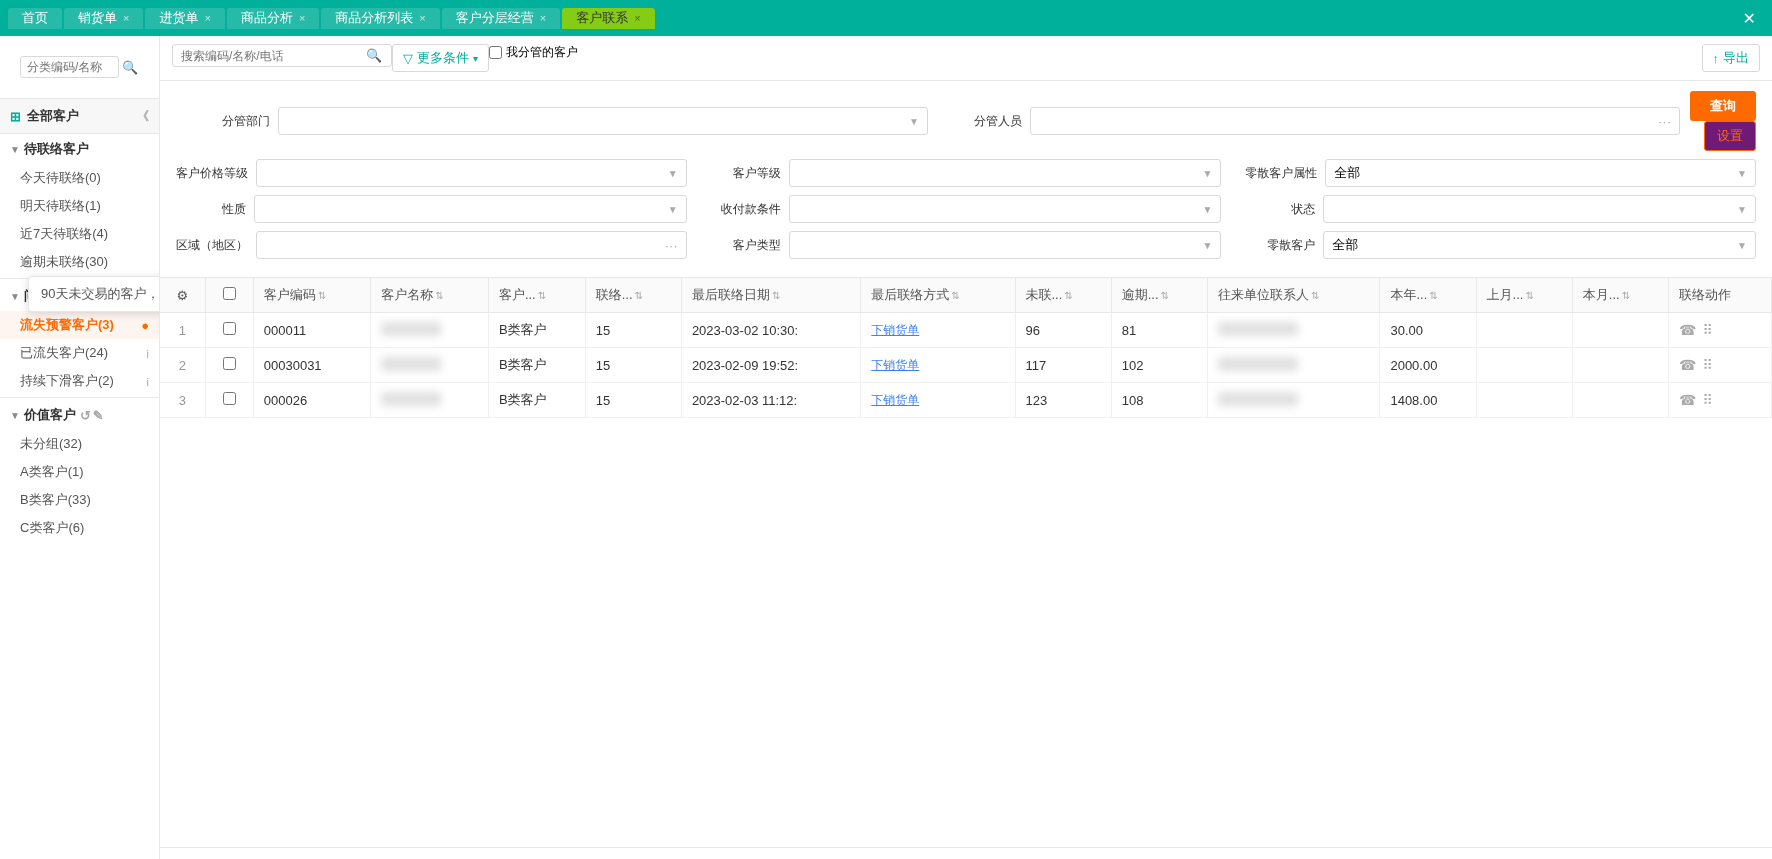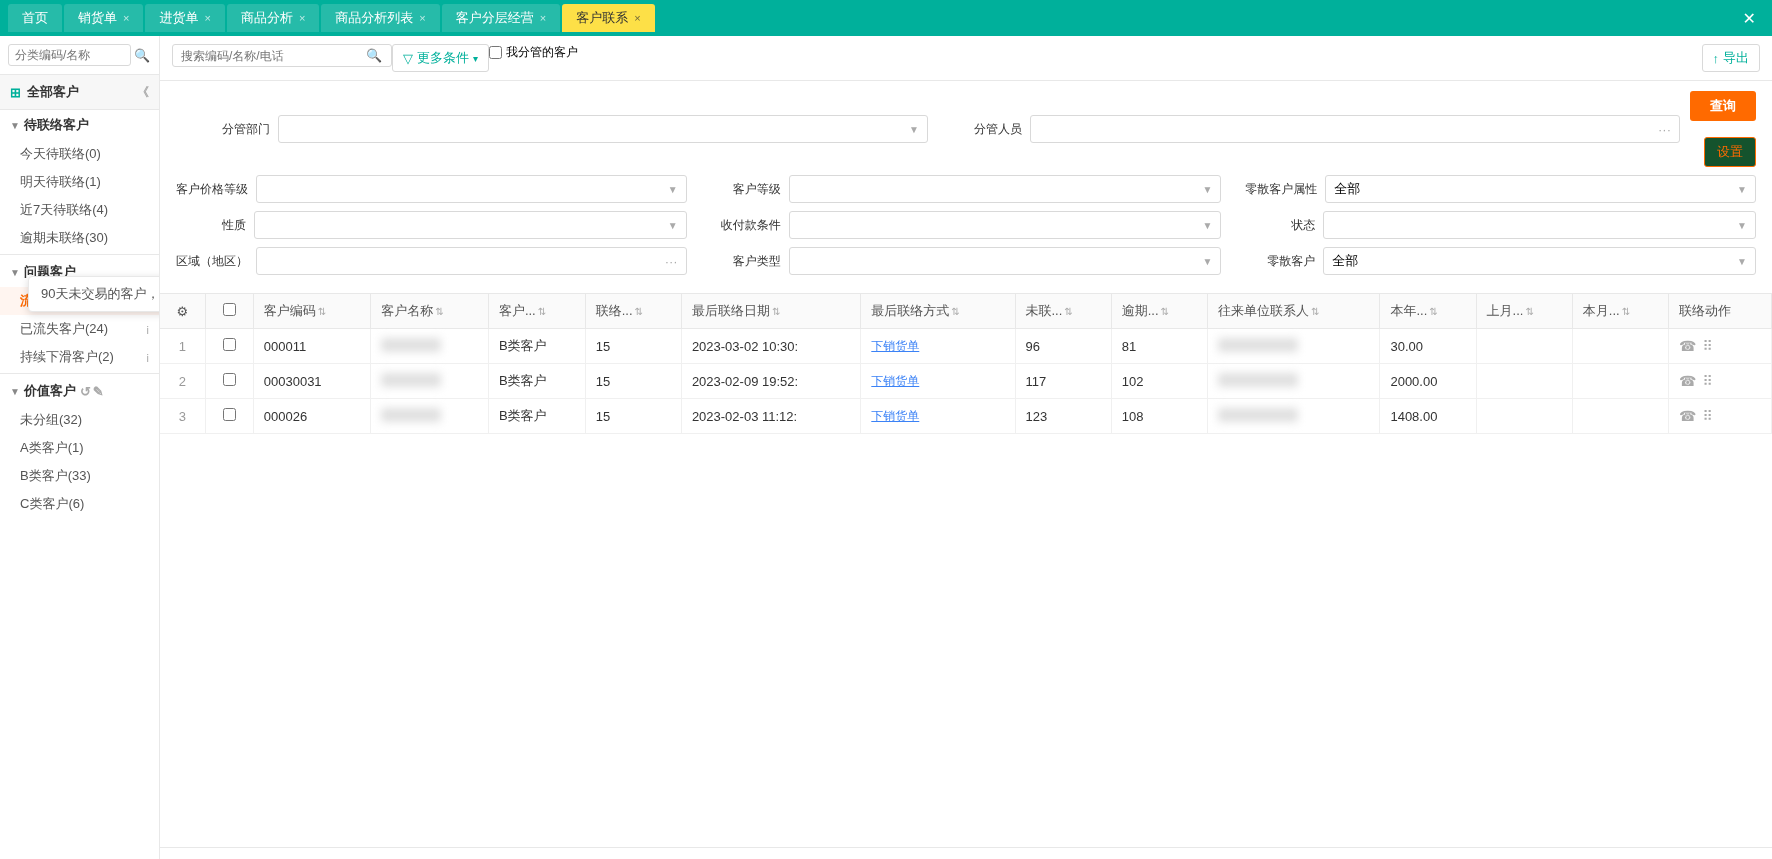--- a/index.html
+++ b/index.html
@@ -10,31 +10,31 @@
       display: flex;
       align-items: center;
       background: #00b09b;
       height: 36px;
       padding: 0 8px;
     }
     .tab-item {
       display: flex;
       align-items: center;
       padding: 0 14px;
-      height: 28px;
+      height: 21px;
       background: rgba(255,255,255,0.15);
       color: #fff;
       border-radius: 3px 3px 0 0;
       margin-right: 2px;
       cursor: pointer;
       font-size: 13px;
       white-space: nowrap;
     }
     .tab-item.active {
-      background: #fde047;
+      background: #84cc16;
       color: #333;
     }
     .tab-item .close-icon {
       margin-left: 6px;
       font-size: 11px;
       opacity: 0.7;
     }
     .tab-spacer { flex: 1; }
     .window-close {
       color: #fff;
@@ -53,21 +53,21 @@
     .sidebar {
       width: 160px;
       background: #fff;
       border-right: 1px solid #e8e8e8;
       flex-shrink: 0;
       overflow-y: auto;
     }
     .sidebar-search {
       display: flex;
       align-items: center;
-      padding: 8px;
+      padding: 20px;
       border-bottom: 1px solid #e8e8e8;
       gap: 4px;
     }
     .sidebar-search input {
       border: 1px solid #d9d9d9;
       border-radius: 3px;
       padding: 3px 6px;
       width: 100%;
       font-size: 12px;
     }
@@ -248,28 +248,28 @@
       background: #ff6a00;
       color: #fff;
       border: none;
       border-radius: 3px;
       padding: 6px 20px;
       cursor: pointer;
       font-size: 13px;
       font-weight: bold;
     }
     .settings-btn {
-      background: #14532d;
+      background: #701a75;
       color: #ff6a00;
       border: 1px solid #ff6a00;
       border-radius: 3px;
       padding: 5px 12px;
       cursor: pointer;
       font-size: 13px;
-      margin-top: 16px;
+      margin-top: 0;
     }
     .btn-group-right {
       display: flex;
       flex-direction: column;
       align-items: flex-end;
       margin-left: 10px;
     }
 
     
     .table-area {

